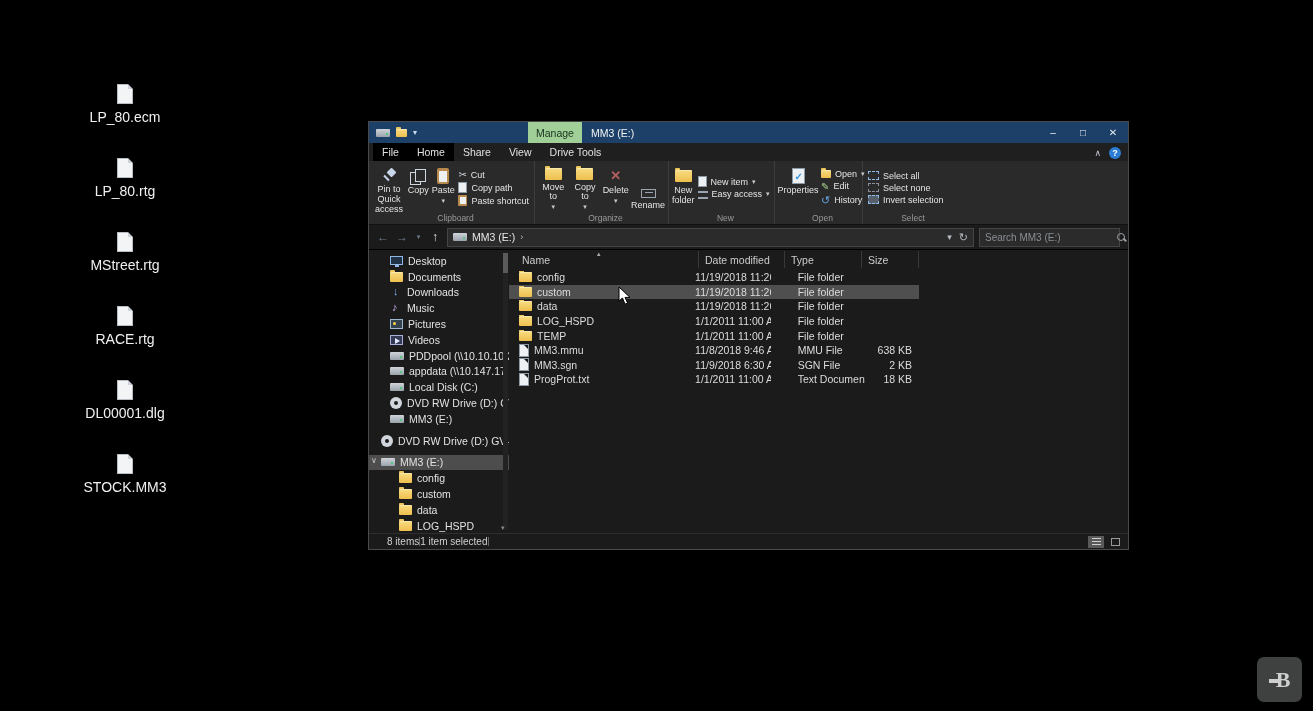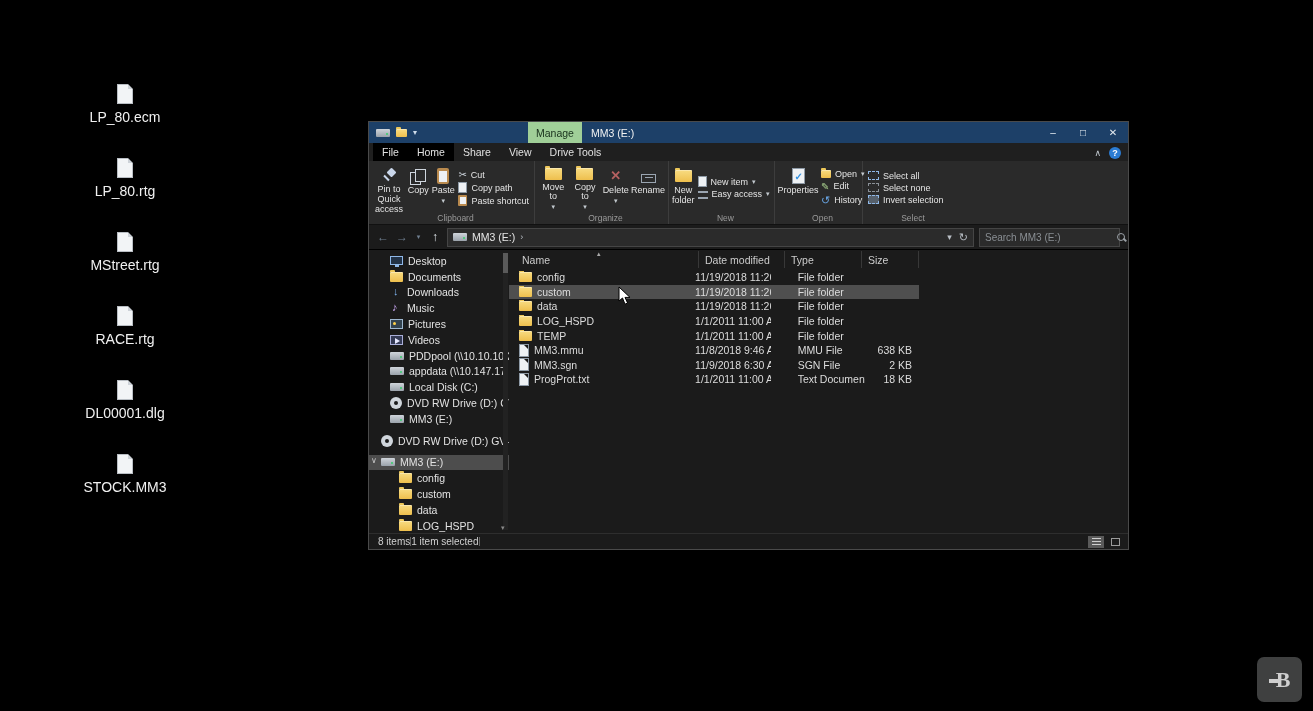--- a/index.html
+++ b/index.html
@@ -148,21 +148,21 @@
   .frows{margin-top:2px;}
   .frow{height:14.6px;width:410px;display:flex;align-items:center;font-size:10.5px;color:#dcdcdc;cursor:default;}
   .frow.selected{background:#4f4f4f;}
   .c-name{width:190px;display:flex;align-items:center;gap:5px;padding-left:10px;overflow:hidden;white-space:nowrap;}
   .c-date{width:86px;padding-left:6px;white-space:nowrap;overflow:hidden;}
   .c-type{width:77px;padding-left:6px;white-space:nowrap;overflow:hidden;margin-left:21px;}
   .c-size{width:57px;padding-right:7px;text-align:right;white-space:nowrap;}
 
   
   .statusbar{position:absolute;left:0;right:0;bottom:0;height:16px;background:#1b1b1b;border-top:1px solid #2e2e2e;
-    display:flex;align-items:center;gap:0;padding-left:9px;font-size:10px;color:#d0d0d0;}
+    display:flex;align-items:center;gap:0;padding-left:18px;font-size:10px;color:#d0d0d0;}
   .vline{width:1px;height:9px;background:#666;}
   .viewbtns{margin-left:auto;margin-right:5px;display:flex;gap:3px;}
   .vbtn{width:16px;height:12px;display:flex;align-items:center;justify-content:center;cursor:default;}
   .vbtn.selected{background:#5a5a5a;}
   .vb-lines{width:9px;height:7px;border-top:1px solid #cfcfcf;border-bottom:1px solid #cfcfcf;position:relative;}
   .vb-lines::after{content:"";position:absolute;left:0;top:2px;width:9px;height:1px;background:#cfcfcf;}
   .vb-thumb{width:9px;height:8px;border:1px solid #9a9a9a;}
 
   
   #cursor{position:absolute;left:618px;top:286px;}
@@ -308,21 +308,21 @@
           <span>Copy to</span>
           <span class="dd">▾</span>
         </div>
         <div class="bigbtn" style="width:30px;">
           <span class="iconbox">
               <span class="g-del">✕</span>
             </span>
           <span>Delete</span>
           <span class="dd">▾</span>
         </div>
-        <div class="bigbtn" style="width:34px;">
+        <div class="bigbtn" style="width:34px;justify-content:flex-end;">
           <span class="iconbox">
               <span class="ico i-rename"></span>
             </span>
           <span>Rename</span>
         </div>
       </div>
       <div class="glabel">Organize</div>
     </div>
 
     <div class="rgroup" style="width:106px;">

